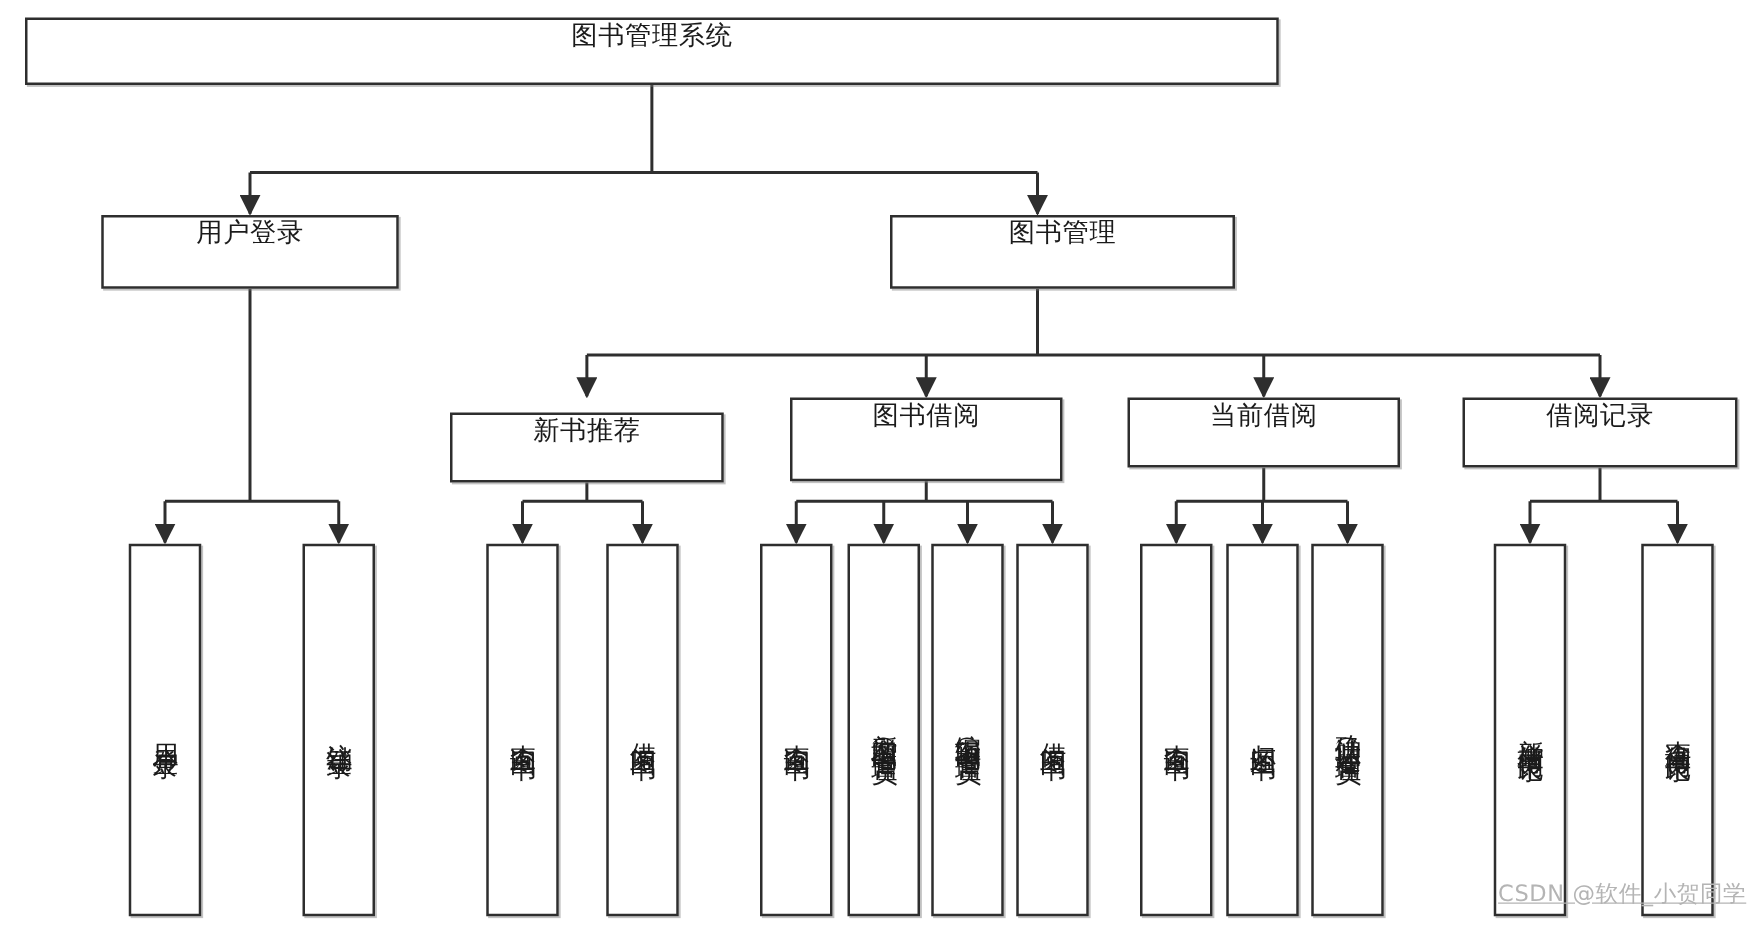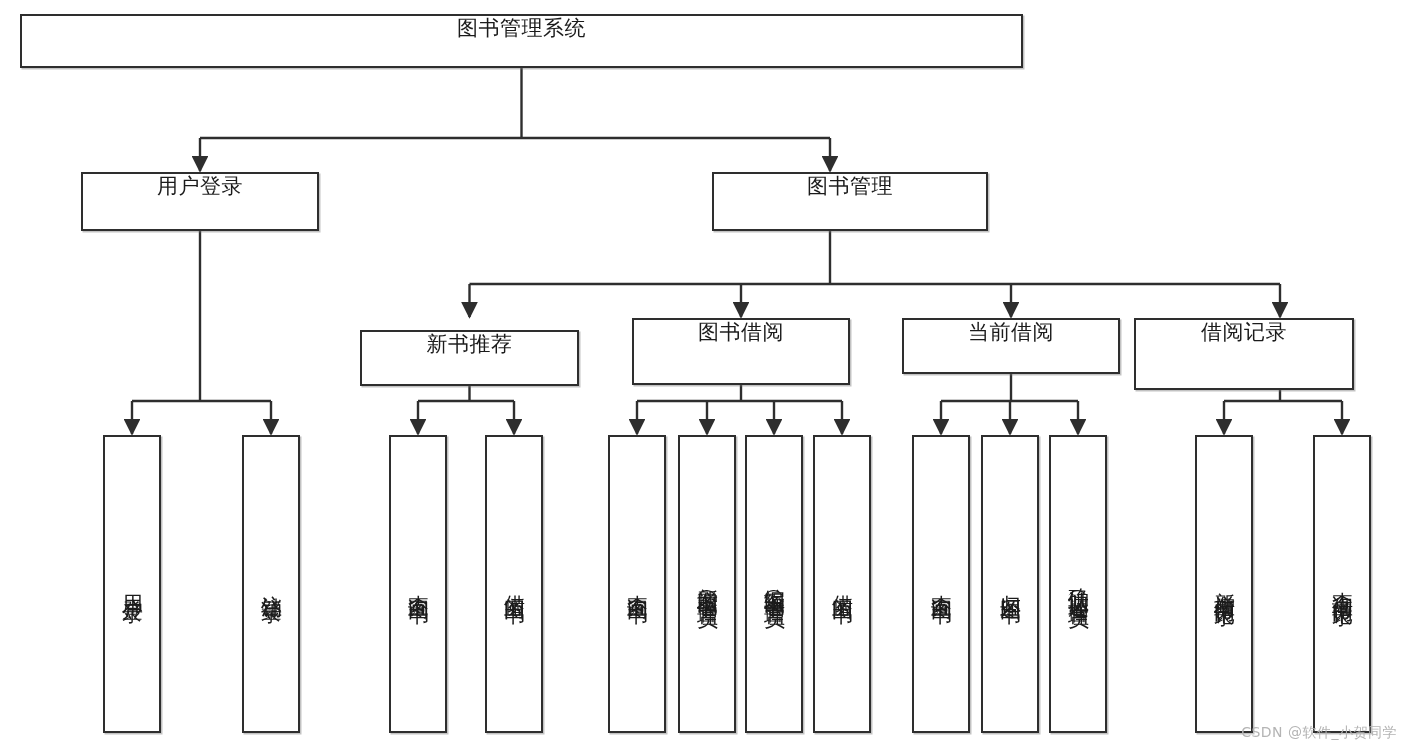--- a/index.html
+++ b/index.html
@@ -53,26 +53,27 @@
     writing-mode: vertical-rl;
     text-orientation: upright;
     font-size: 21px;
     letter-spacing: 3px;
     white-space: nowrap;
     line-height: 1;
   }
   .watermark {
     position: absolute;
     right: 8px;
-    bottom: 5px;
-    font-size: 14px;
+    bottom: 20px;
+    font-size: 18px;
     color: #b4b4b4;
     letter-spacing: 0.5px;
     white-space: nowrap;
     user-select: none;
+    text-decoration: underline;
   }
 </style>
 </head>
 <body>
 
 <div id="canvas">
 
   <svg id="wires" viewBox="0 0 1405 747" xmlns="http://www.w3.org/2000/svg">
     <defs>
       <marker id="arrow" viewBox="0 0 10 10" refX="9" refY="5" markerWidth="7" markerHeight="7" orient="auto-start-reverse">
@@ -128,21 +129,21 @@
       </div>
       <div class="node horiz" style="left: 360px; top: 330px; width: 219px; height: 56px;">
         <span class="label">新书推荐</span>
       </div>
       <div class="node horiz" style="left: 632px; top: 318px; width: 218px; height: 67px;">
         <span class="label">图书借阅</span>
       </div>
       <div class="node horiz" style="left: 902px; top: 318px; width: 218px; height: 56px;">
         <span class="label">当前借阅</span>
       </div>
-      <div class="node horiz" style="left: 1134px; top: 318px; width: 220px; height: 72px;">
+      <div class="node horiz" style="left: 1170px; top: 318px; width: 220px; height: 56px;">
         <span class="label">借阅记录</span>
       </div>
       <div class="node vert" style="left: 103px; top: 435px; width: 58px; height: 298px;">
         <span class="label">用户登录</span>
       </div>
       <div class="node vert" style="left: 242px; top: 435px; width: 58px; height: 298px;">
         <span class="label">注销登录</span>
       </div>
       <div class="node vert" style="left: 389px; top: 435px; width: 58px; height: 298px;">
         <span class="label">查询图书</span>

